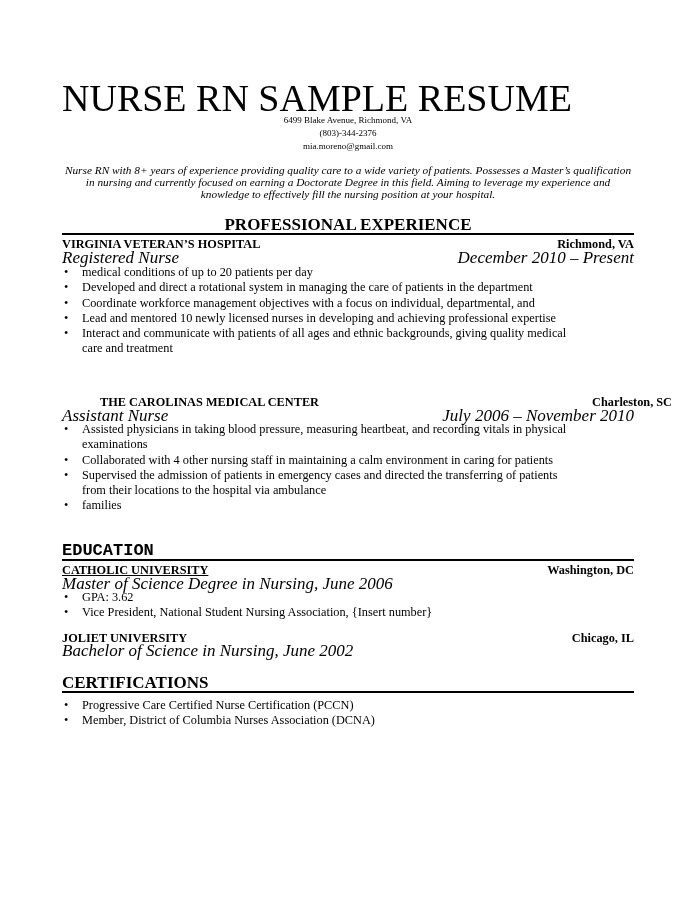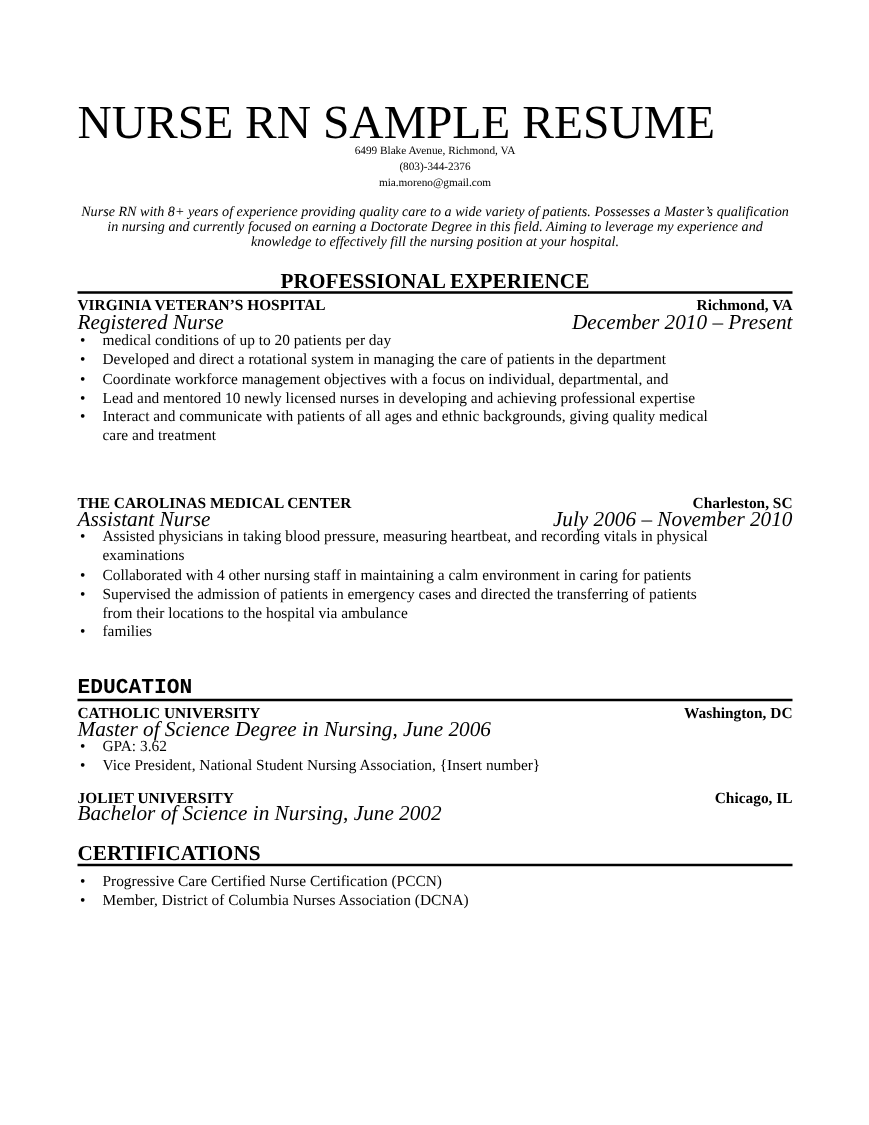--- a/index.html
+++ b/index.html
@@ -68,21 +68,21 @@
       <span class="dot">•</span>
       <div>Lead and mentored 10 newly licensed nurses in developing and achieving professional expertise</div>
     </li>
     <li>
       <span class="dot">•</span>
       <div>Interact and communicate with patients of all ages and ethnic backgrounds, giving quality medical</div>
       <div>care and treatment</div>
     </li>
   </ul>
 
-  <div class="org" style="top:395px;">
+  <div class="org" style="top:395px;margin-left:38px;">
     <span>THE CAROLINAS MEDICAL CENTER</span>
     <span class="right">Charleston, SC</span>
   </div>
   <div class="role" style="top:409px;">
     <span>Assistant Nurse</span>
     <span class="right">July 2006 – November 2010</span>
   </div>
   <ul class="bullets" style="top:422px;">
     <li>
       <span class="dot">•</span>
@@ -99,21 +99,21 @@
       <div>from their locations to the hospital via ambulance</div>
     </li>
     <li>
       <span class="dot">•</span>
       <div>families</div>
     </li>
   </ul>
 
   <div class="section-head" style="top:542px;font-family:Liberation Mono, monospace;">EDUCATION</div>
 
-  <div class="org" style="top:563px;">
+  <div class="org" style="top:563px;text-decoration:underline;">
     <span>CATHOLIC UNIVERSITY</span>
     <span class="right">Washington, DC</span>
   </div>
   <div class="role" style="top:577px;">
     <span>Master of Science Degree in Nursing, June 2006</span>
   </div>
   <ul class="bullets" style="top:590px;">
     <li>
       <span class="dot">•</span>
       <div>GPA: 3.62</div>

